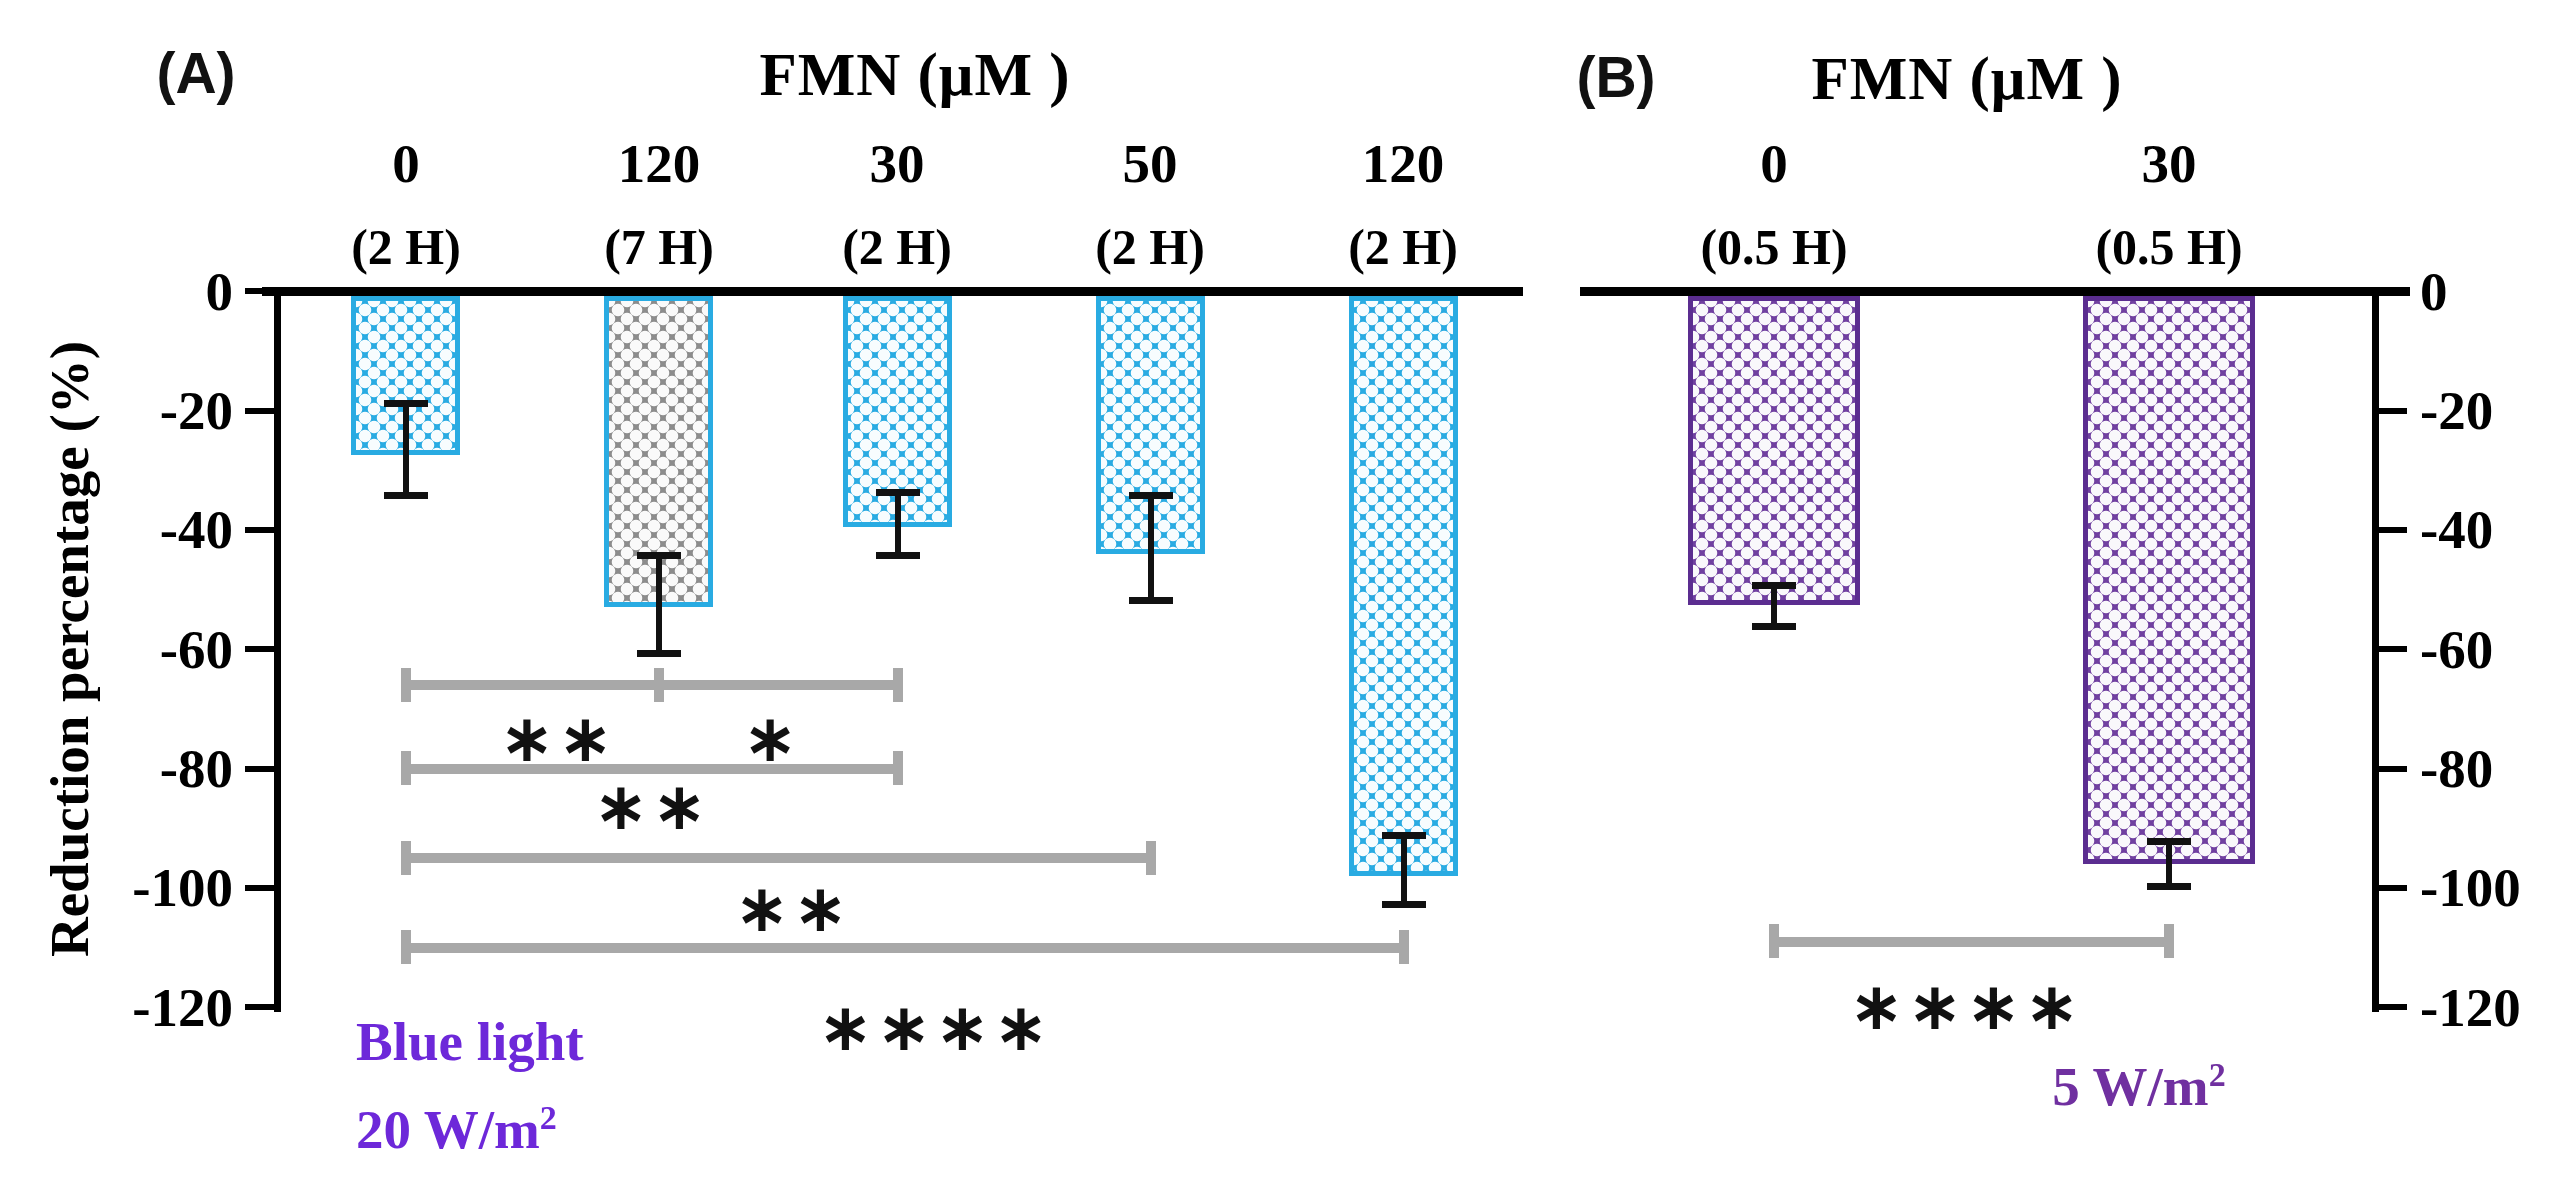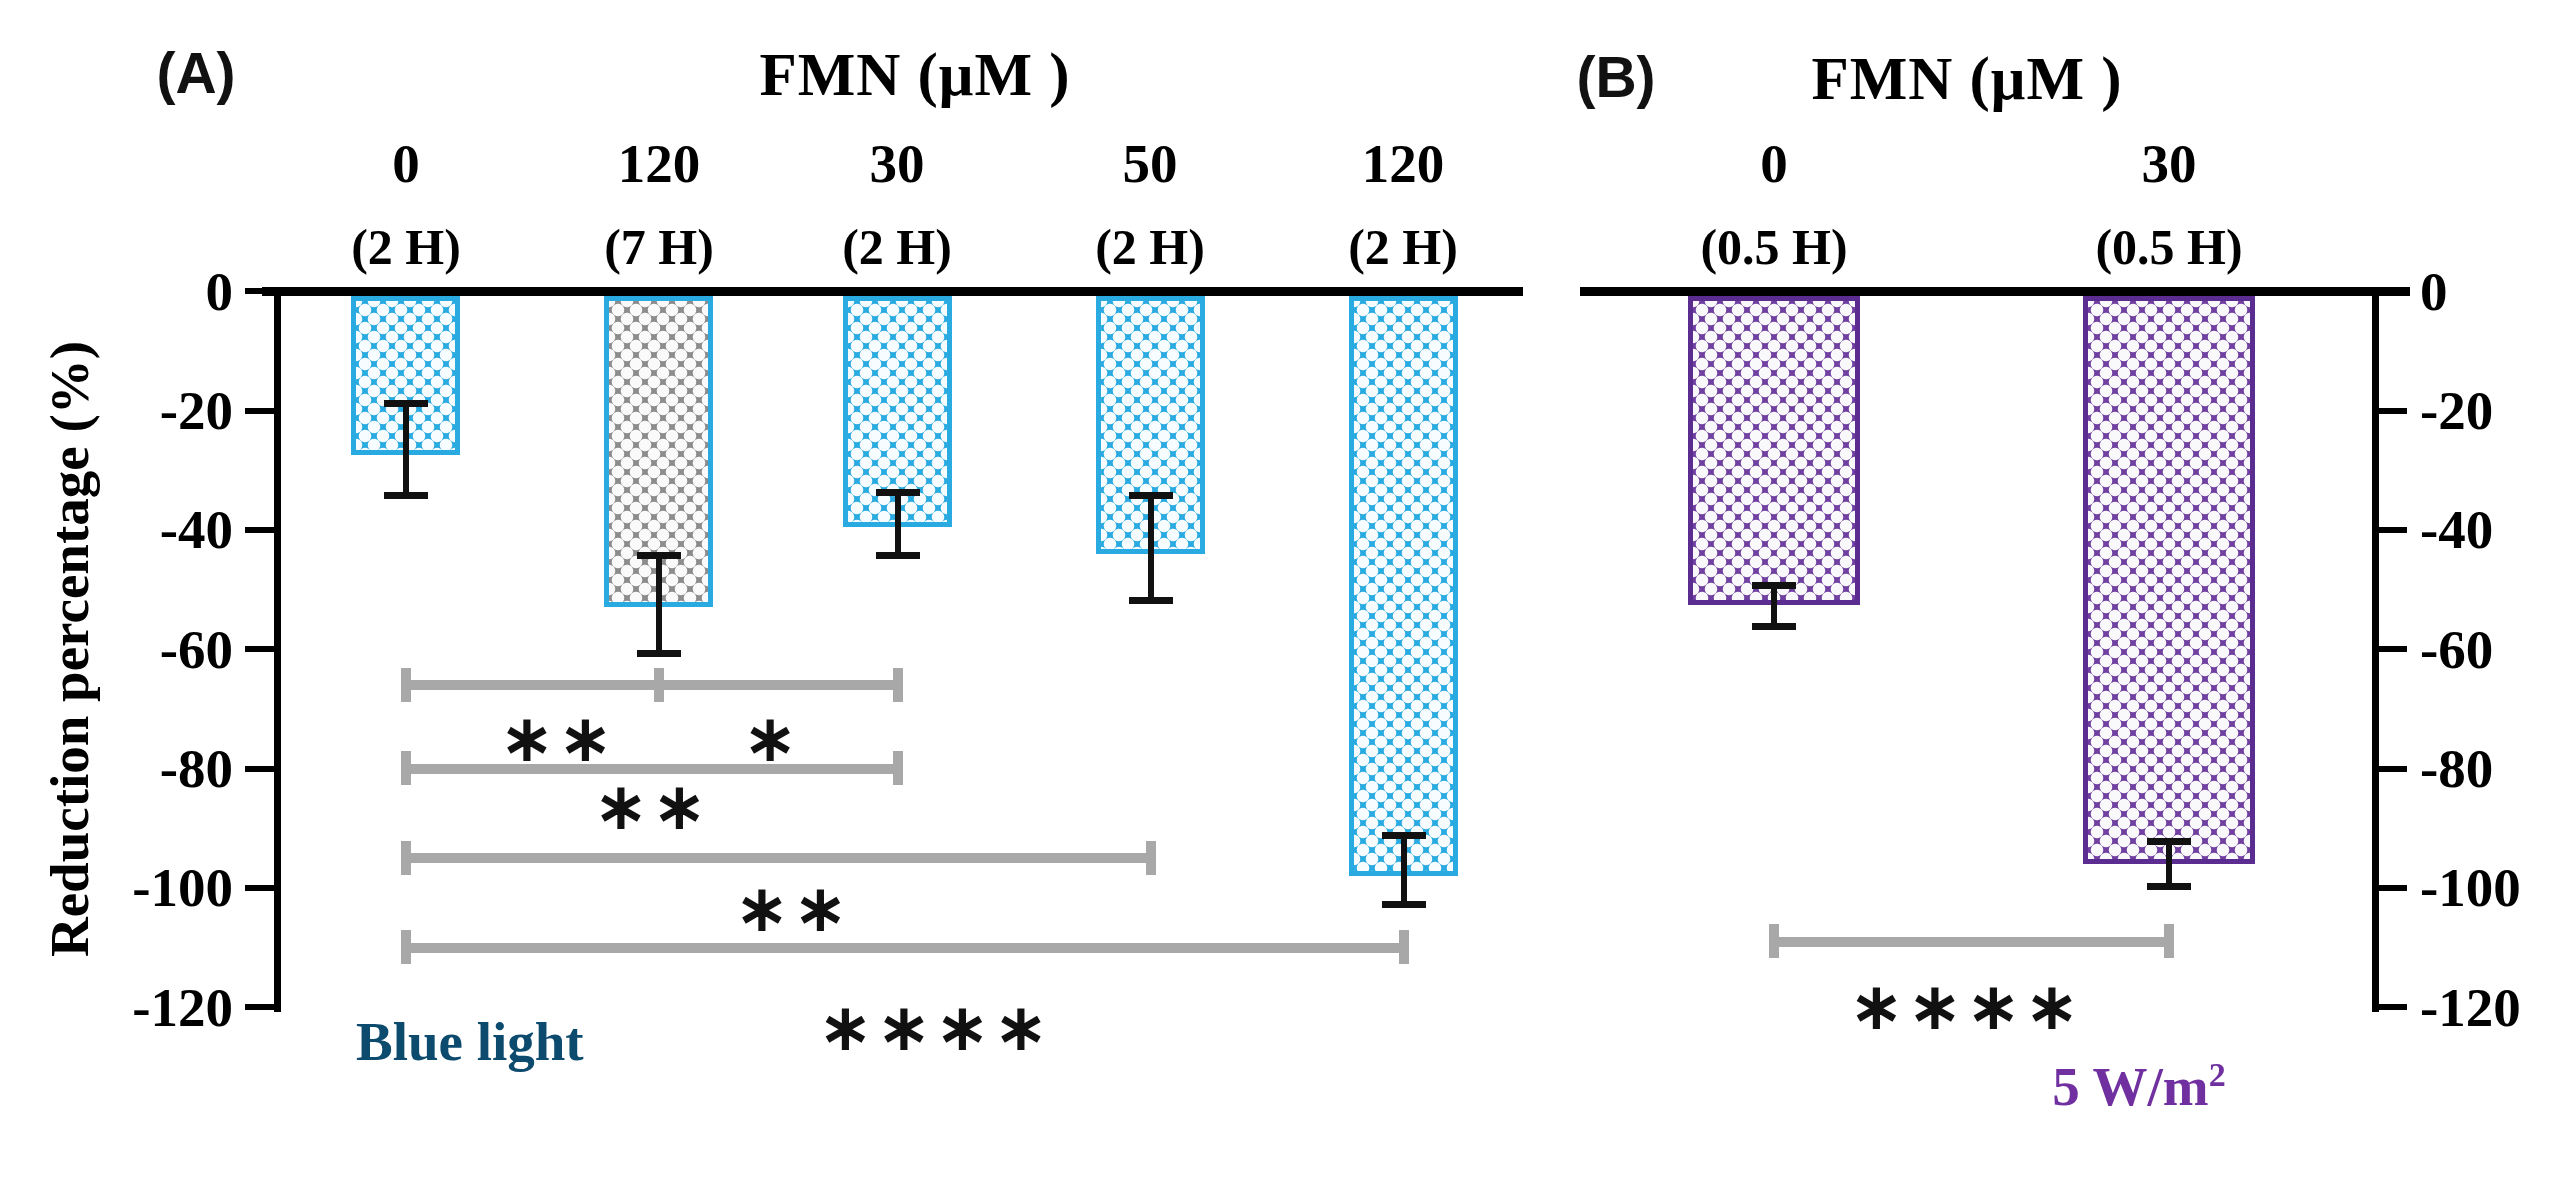--- a/index.html
+++ b/index.html
@@ -70,22 +70,23 @@
 
 <div class="fig">
 
   <div class="panel-letter" style="left:196px; top:40px;">(A)</div>
   <div class="fig-title" style="left:915px; top:40px;">FMN (μM )</div>
   <div class="panel-letter" style="left:1616px; top:44px;">(B)</div>
   <div class="fig-title" style="left:1967px; top:44px;">FMN (μM )</div>
 
   <div class="ylabel" style="left:69px; top:649px;">Reduction percentage (%)</div>
 
-  <div class="note" style="left:356px; top:1004px; color:#0c4a6e;">
+  <div class="note" style="left:356px; top:1004px; color:#6d28d9;">
     <div>Blue light</div>
+    <div><span>20 W/m</span><sup>2</sup></div>
   </div>
 
   <div class="note" style="left:2139px; top:1037px; color:#7030a0; transform:translateX(-50%); text-align:center;">
     <div><span>5 W/m</span><sup>2</sup></div>
   </div>
 
   <div id="plot">
       <div class="baseline" style="left: 262px; top: 287px; width: 1261px; height: 8.6px;"></div>
       <div class="axisline" style="left: 274px; top: 287px; width: 6.7px; height: 725px;"></div>
       <div class="tickmark" style="left: 245px; top: 288px; width: 29px; height: 5.7px;"></div>

